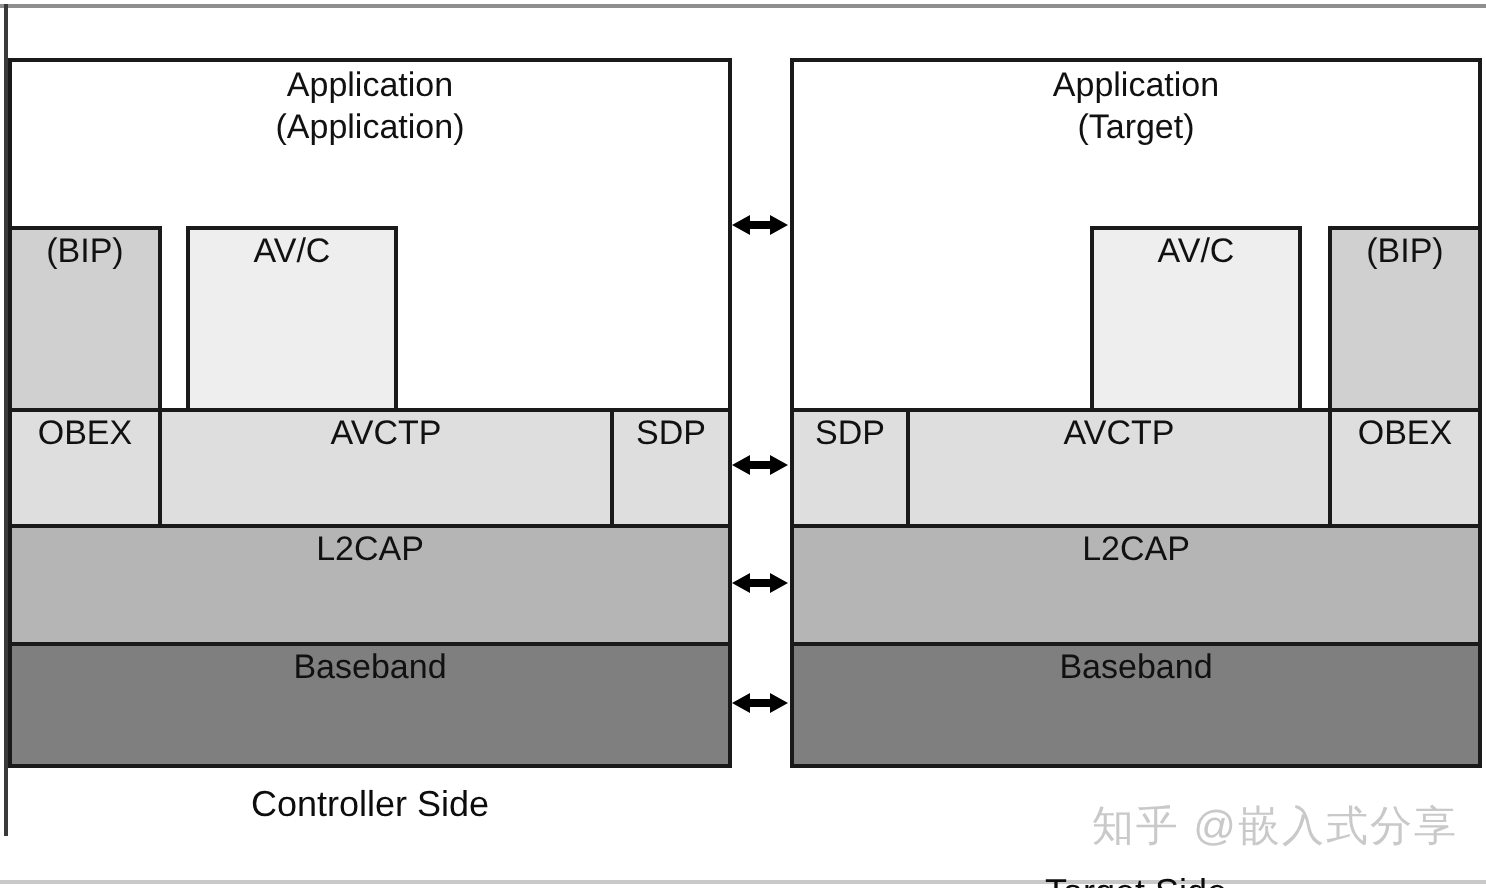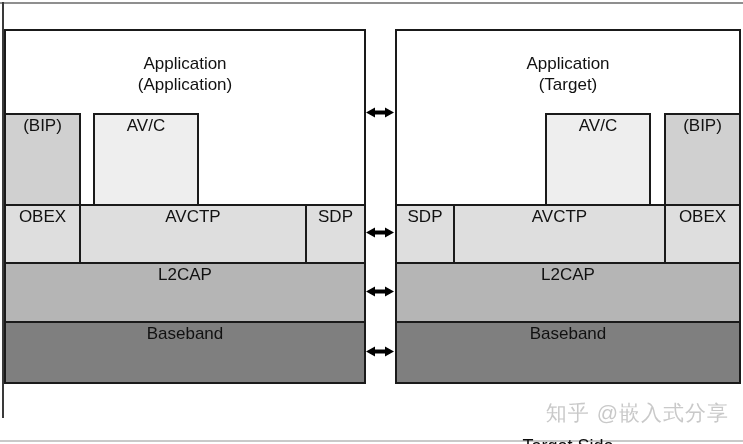--- a/index.html
+++ b/index.html
@@ -23,21 +23,21 @@
     border:2px solid #1a1a1a;
     display:flex;
     align-items:flex-start;
     justify-content:center;
     font-size:17px;
     line-height:1.25;
     text-align:center;
   }
   .app-box {
     align-items:flex-start;
-    padding-top:22px;
+    padding-top:1px;
     background:#ffffff;
     font-size:17px;
   }
   
   .app-ctrl   { left:4px;   top:29px;  width:362px; height:177px; }
   .bip-l      { left:4px;   top:113px; width:77px;  height:93px; background:#d0d0d0; }
   .avc-l      { left:93px;  top:113px; width:106px; height:93px; background:#eeeeee; }
   .obex-l     { left:4px;   top:204px; width:77px;  height:60px; background:#dedede; }
   .avctp-l    { left:79px;  top:204px; width:228px; height:60px; background:#dedede; }
   .sdp-l      { left:305px; top:204px; width:61px;  height:60px; background:#dedede; }
@@ -117,20 +117,21 @@
   </div>
   <div class="box sdp-l">
     <span>SDP</span>
   </div>
   <div class="box l2cap-l">
     <span>L2CAP</span>
   </div>
   <div class="box baseband-l">
     <span>Baseband</span>
   </div>
+  <div class="side-label ctrl">Controller Side</div>
 
   <div class="box app-box app-tgt">
     <div>
       <span>Application</span><br>
       <span>(Target)</span>
     </div>
   </div>
   <div class="box avc-r">
     <span>AV/C</span>
   </div>

